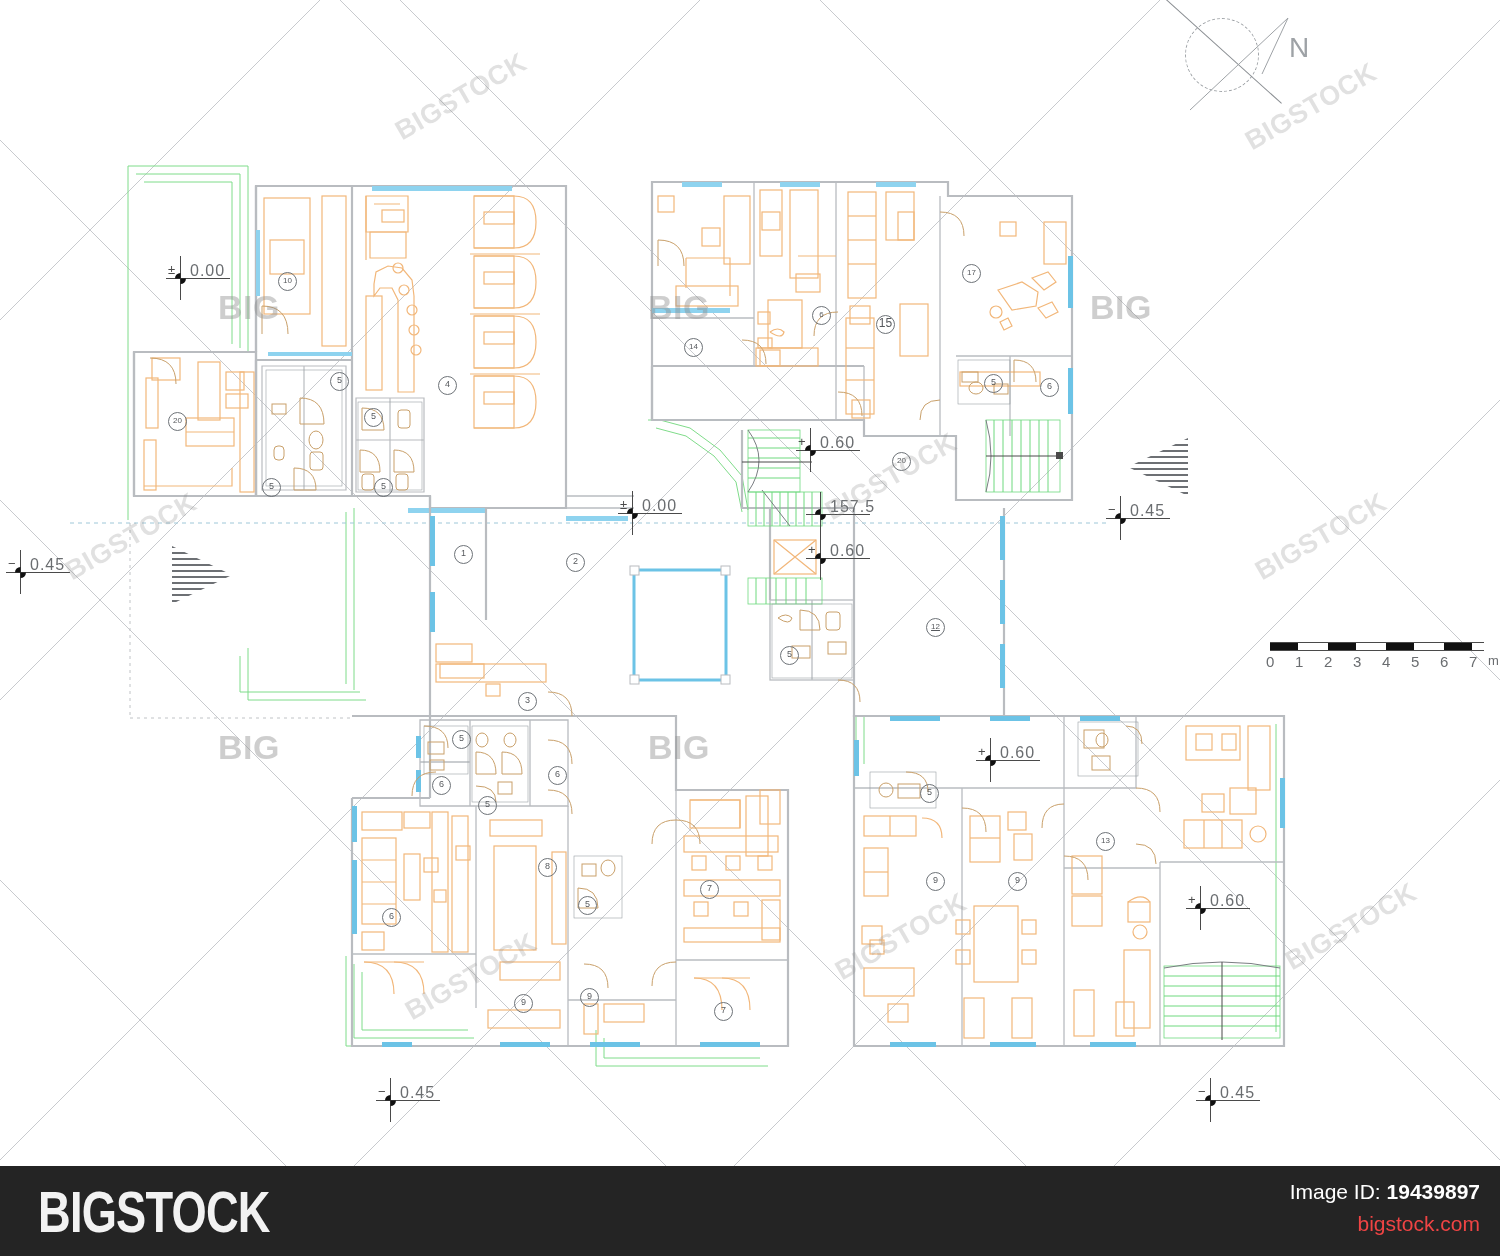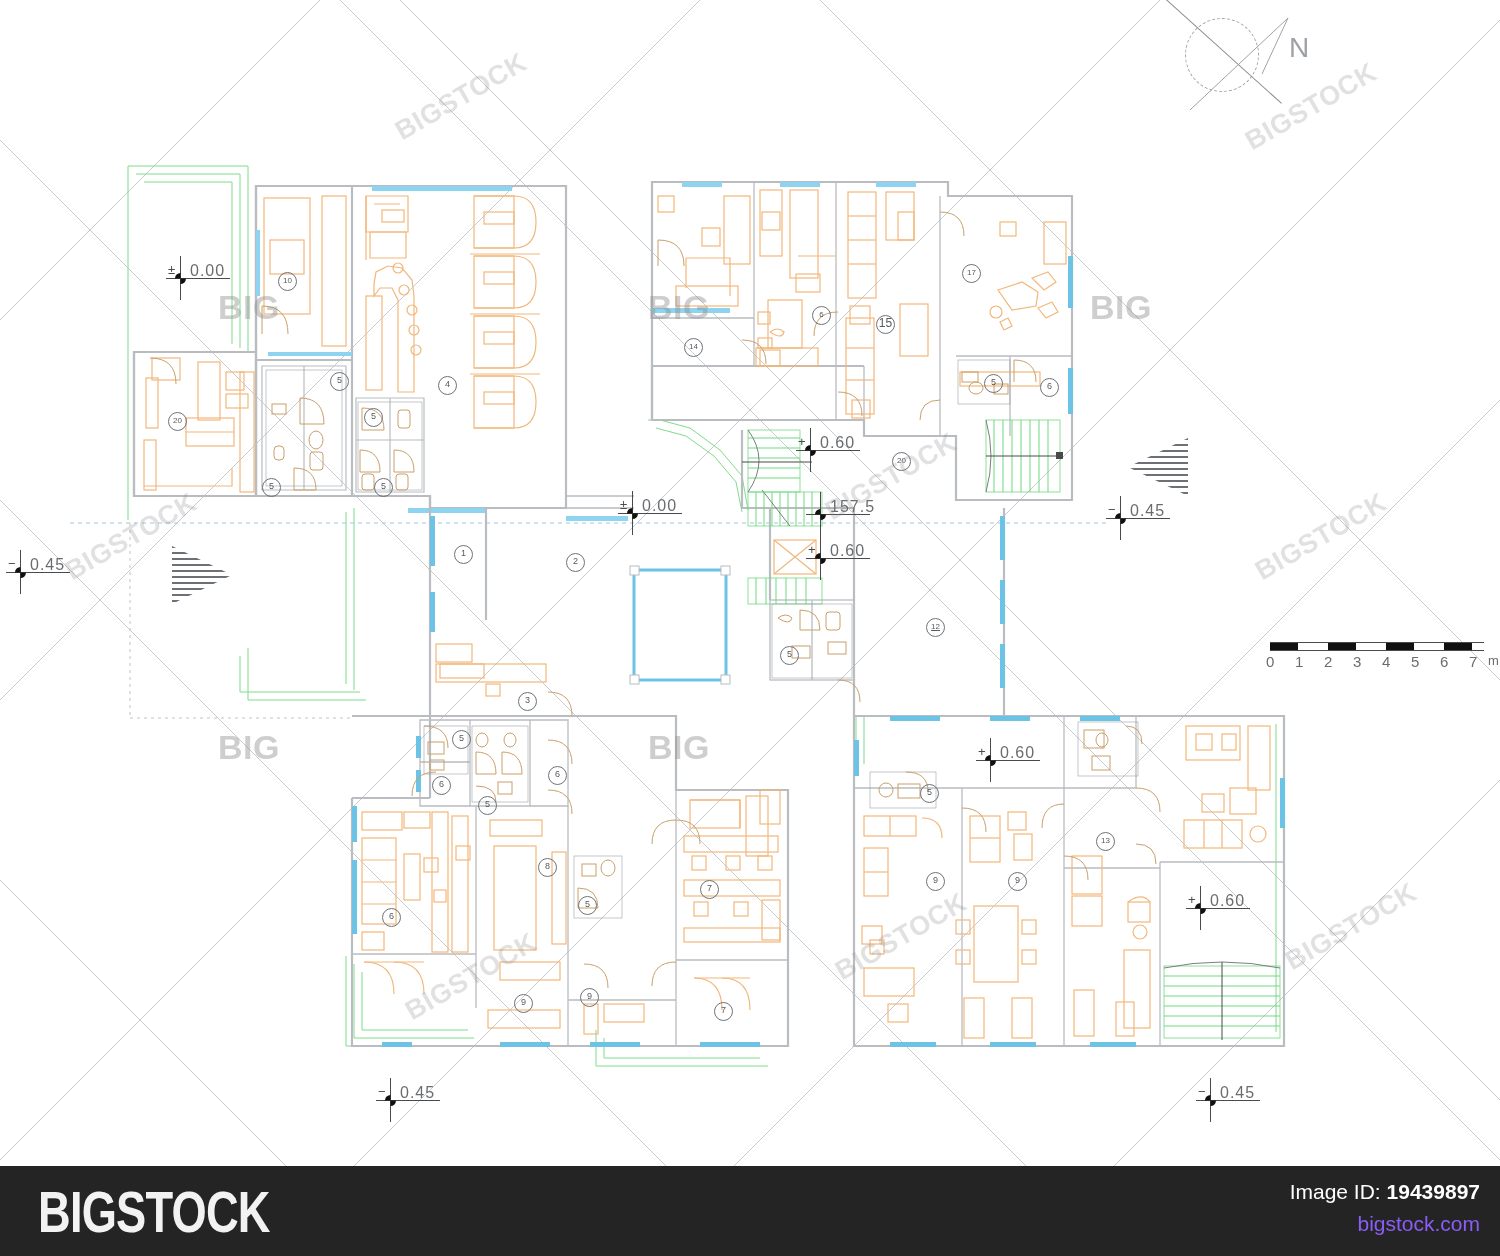--- a/index.html
+++ b/index.html
@@ -23,21 +23,21 @@
   #footer{
     position:absolute;left:0;top:1166px;width:1500px;height:90px;background:#242424;
   }
   #footer .logo{
     position:absolute;left:38px;top:12px;color:#f2f2f2;font-size:58px;font-weight:700;
     font-family:"Liberation Sans Narrow","Liberation Sans",sans-serif;
     letter-spacing:-1px;transform:scaleX(.78);transform-origin:left top;
   }
   #footer .imgid{position:absolute;right:20px;top:14px;color:#ffffff;font-size:21px;}
   #footer .imgid b{font-weight:700;}
-  #footer .site{position:absolute;right:20px;top:46px;color:#8b5cf6;font-size:21px;}
+  #footer .site{position:absolute;right:20px;top:46px;color:#ef4444;font-size:21px;}
 
   
   .rnum{
     position:absolute;width:17px;height:17px;border:1px solid #6e7378;border-radius:50%;
     color:#56595d;font-size:9px;line-height:15px;text-align:center;
     font-family:"Liberation Sans",sans-serif;background:rgba(255,255,255,.0);
   }
 
   
   .elev{position:absolute;}

